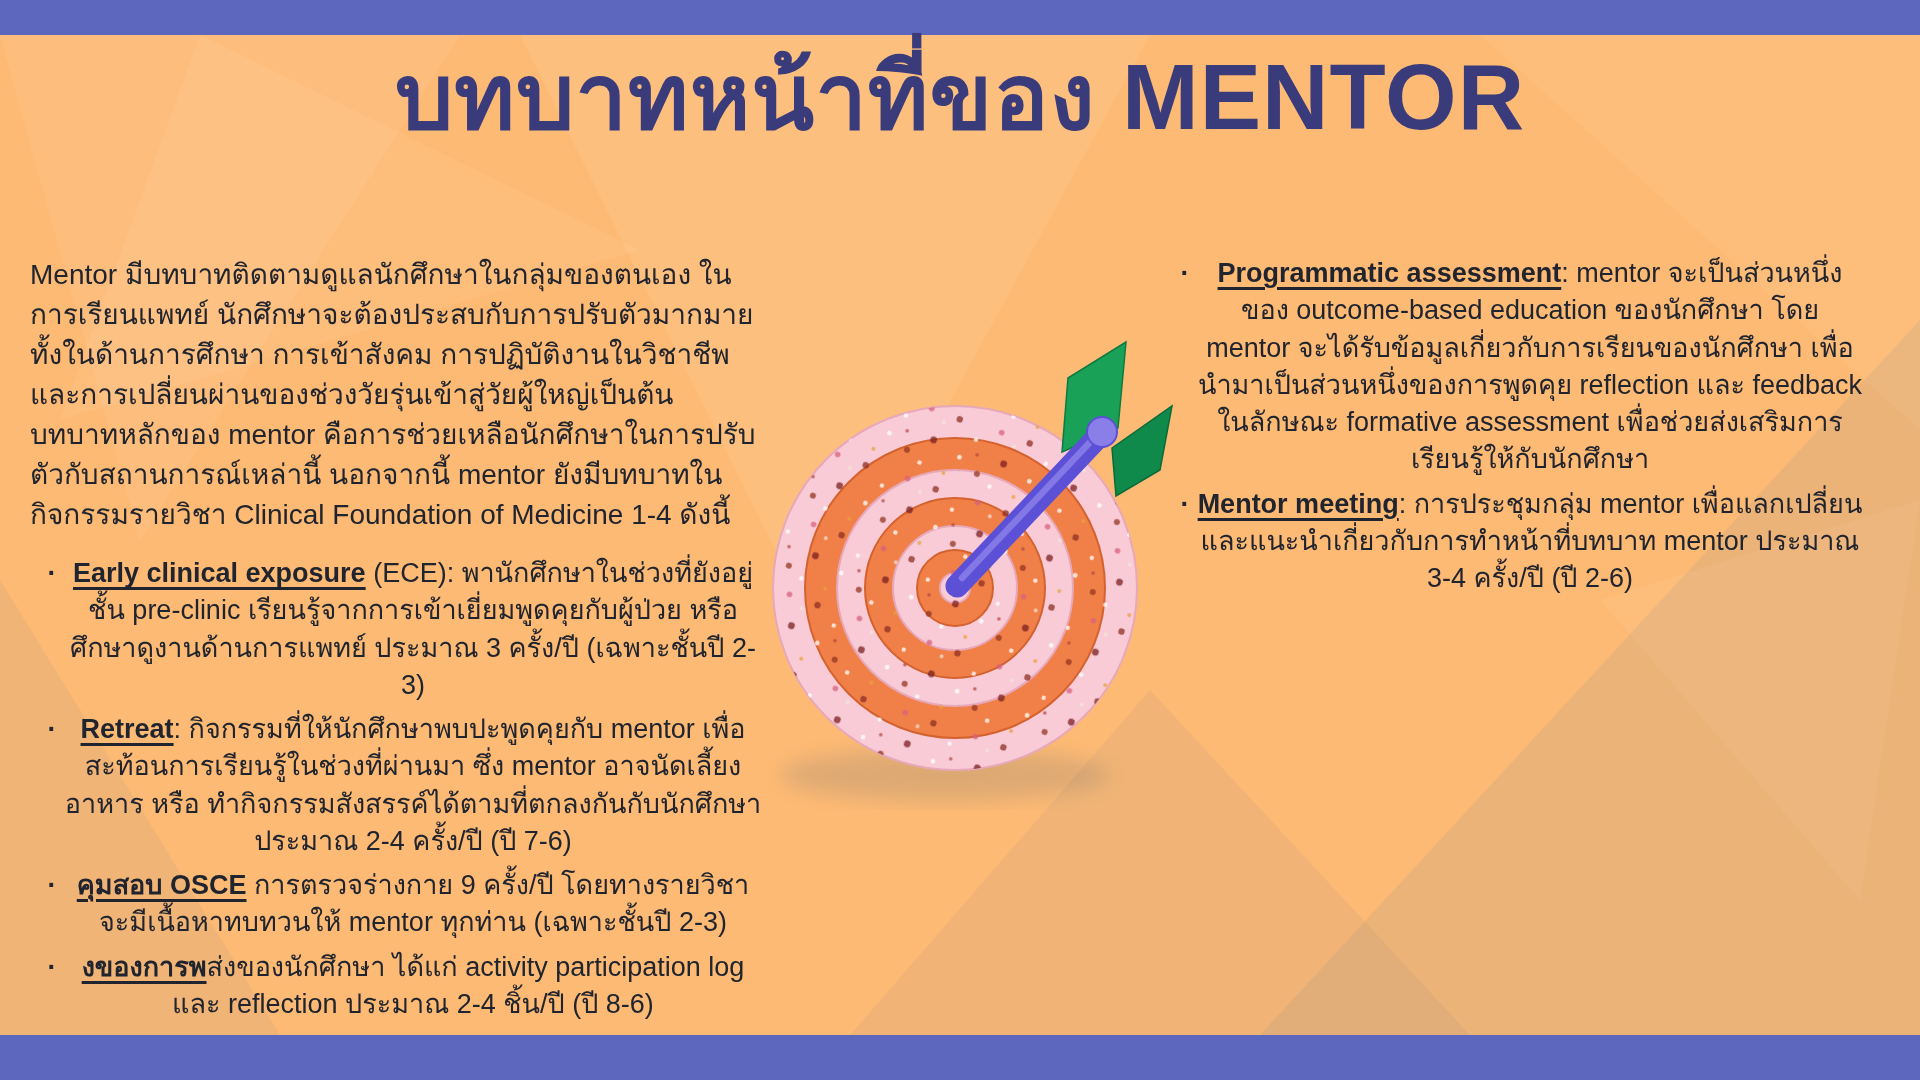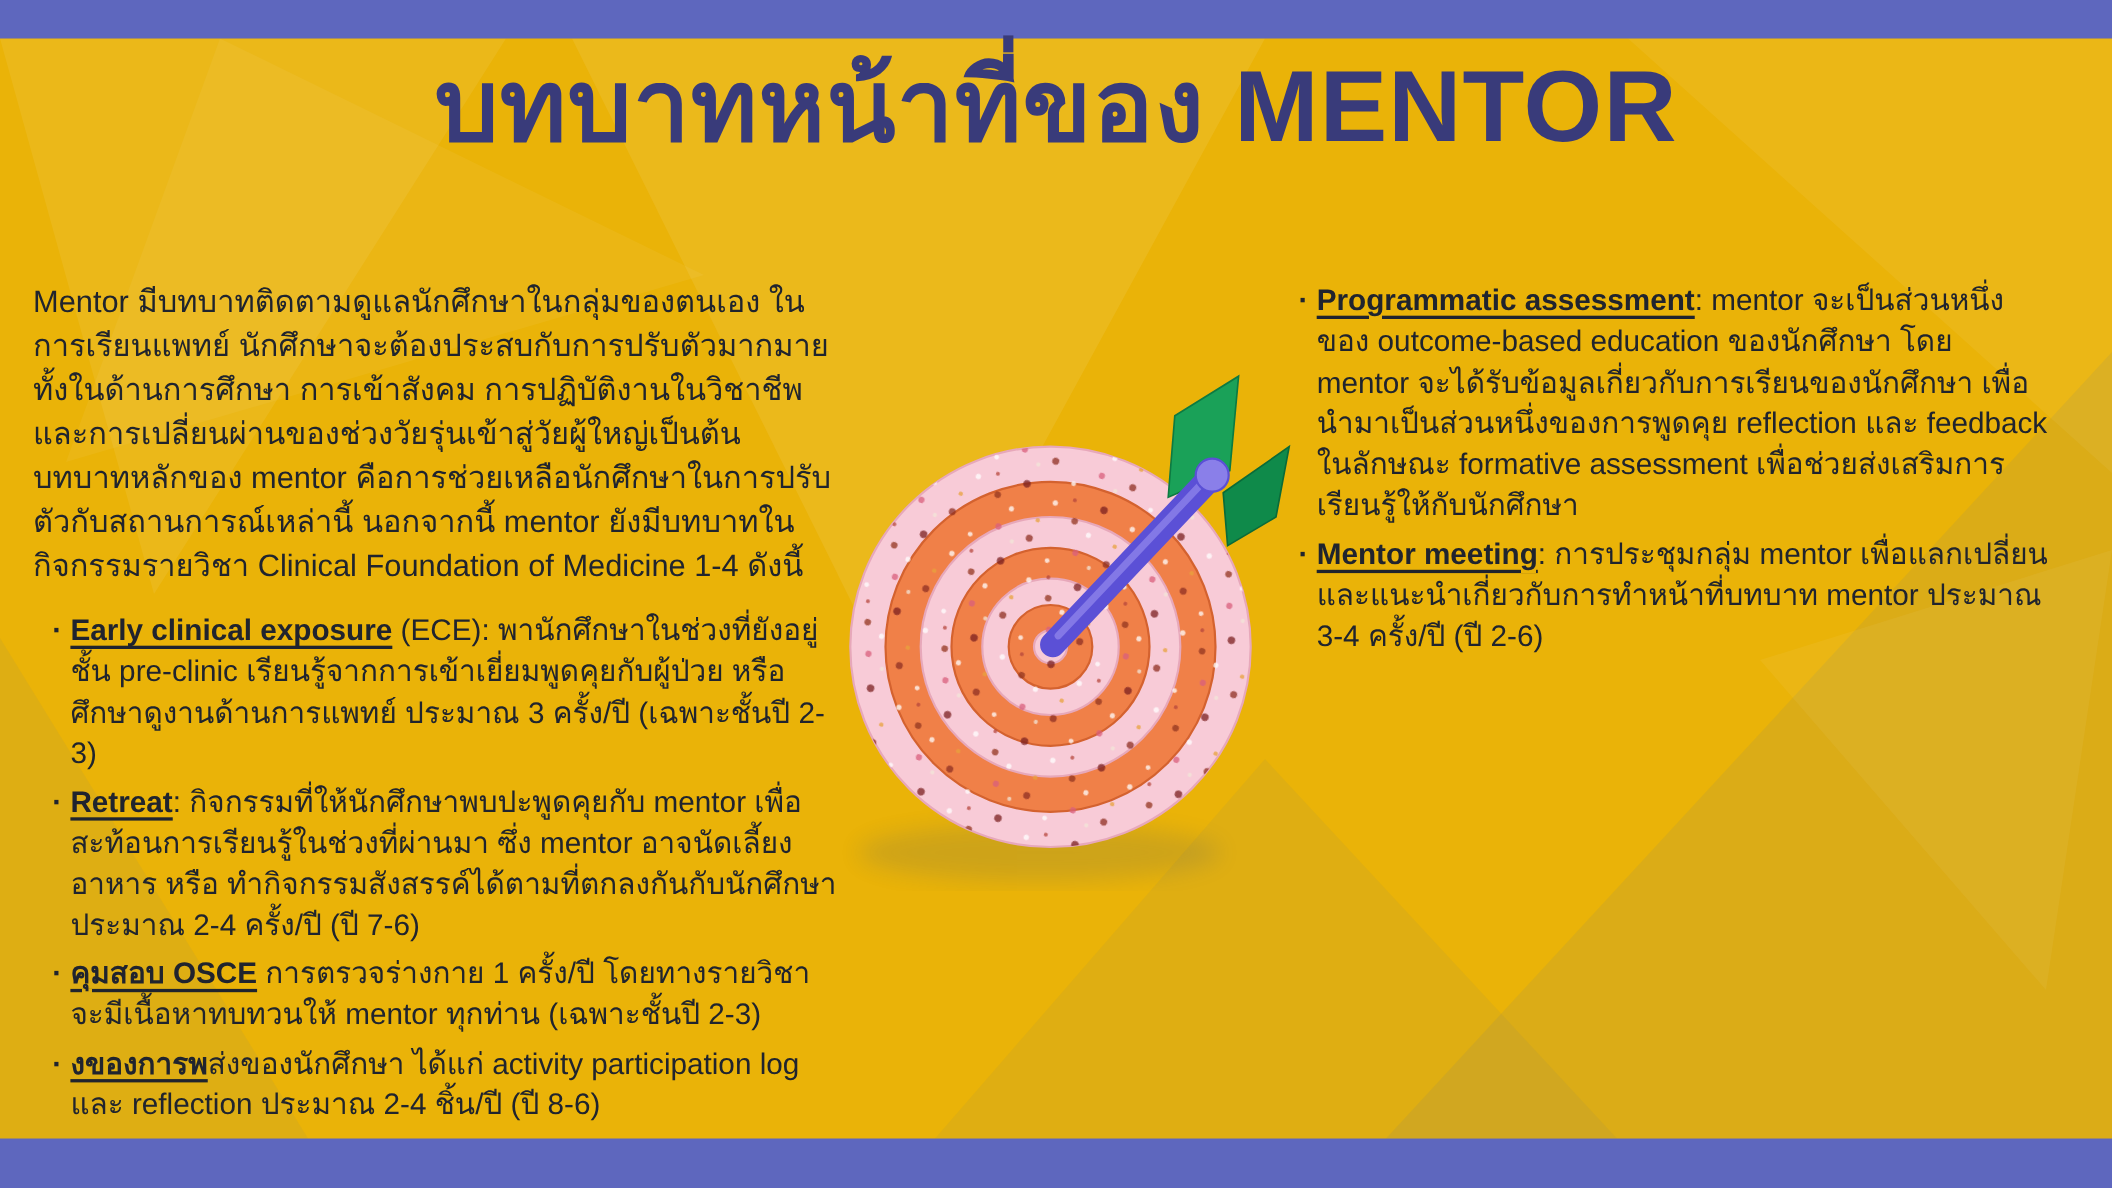--- a/index.html
+++ b/index.html
@@ -1,39 +1,39 @@
 <!DOCTYPE html>
 <html><head>
 <meta charset="utf-8">
 <style>
   html,body{margin:0;padding:0;background:#8ea8bd;}
   .slide{
     position:relative;width:1920px;height:1080px;overflow:hidden;
-    background:#eab308;
+    background:#fdba74;
     font-family:"Liberation Sans","DejaVu Sans",sans-serif;
     color:#20242e;
   }
   .bg-facets{position:absolute;inset:0;}
   .bar{position:absolute;left:0;width:1920px;background:#5e67be;}
   .bar-top{top:0;height:35px;}
   .bar-bottom{bottom:0;height:45px;}
   .title{
     position:absolute;top:38px;left:0;width:1920px;margin:0;
     text-align:center;font-size:92px;line-height:1.3;font-weight:800;
     color:#393b7a;letter-spacing:1px;
   }
   .col{position:absolute;top:255px;}
   .col-left{left:30px;width:732px;}
   .col-right{left:1163px;width:700px;}
   .para{font-size:28px;line-height:1.43;margin:0 0 20px 0;}
   .para .lead-bold{font-weight:400;}
   .blist{margin:0;padding:0;list-style:none;font-size:27px;line-height:1.38;}
   .blist li{display:flex;margin:0 0 7px 0;padding-left:10px;}
   .bullet-dot{flex:0 0 24px;text-align:center;font-weight:700;color:#20242e;}
-  .btext{flex:1 1 auto;}
+  .btext{flex:1 1 auto;text-align:center;}
   .lead{
     font-weight:700;
     text-decoration:underline;
     text-decoration-thickness:2.5px;
     text-underline-offset:5px;
   }
   .target-wrap{position:absolute;left:735px;top:325px;width:475px;height:485px;}
 </style>
 </head>
 <body>
@@ -61,21 +61,21 @@
       <li>
         <span class="bullet-dot">·</span>
         <span class="btext"><span class="lead">Early clinical exposure</span><span> (ECE): พานักศึกษาในช่วงที่ยังอยู่ชั้น pre-clinic เรียนรู้จากการเข้าเยี่ยมพูดคุยกับผู้ป่วย หรือศึกษาดูงานด้านการแพทย์ ประมาณ 3 ครั้ง/ปี (เฉพาะชั้นปี 2-3)</span></span>
       </li>
       <li>
         <span class="bullet-dot">·</span>
         <span class="btext"><span class="lead">Retreat</span><span>: กิจกรรมที่ให้นักศึกษาพบปะพูดคุยกับ mentor เพื่อสะท้อนการเรียนรู้ในช่วงที่ผ่านมา ซึ่ง mentor อาจนัดเลี้ยงอาหาร หรือ ทำกิจกรรมสังสรรค์ได้ตามที่ตกลงกันกับนักศึกษา ประมาณ 2-4 ครั้ง/ปี (ปี 7-6)</span></span>
       </li>
       <li>
         <span class="bullet-dot">·</span>
-        <span class="btext"><span class="lead">คุมสอบ OSCE</span><span> การตรวจร่างกาย 1 ครั้ง/ปี โดยทางรายวิชาจะมีเนื้อหาทบทวนให้ mentor ทุกท่าน (เฉพาะชั้นปี 2-3)</span></span>
+        <span class="btext"><span class="lead">คุมสอบ OSCE</span><span> การตรวจร่างกาย 9 ครั้ง/ปี โดยทางรายวิชาจะมีเนื้อหาทบทวนให้ mentor ทุกท่าน (เฉพาะชั้นปี 2-3)</span></span>
       </li>
       <li>
         <span class="bullet-dot">·</span>
         <span class="btext"><span class="lead">งของการพ</span><span>ส่งของนักศึกษา ได้แก่ activity participation log และ reflection ประมาณ 2-4 ชิ้น/ปี (ปี 8-6)</span></span>
       </li>
     </ul>
   </div>
 
   <div class="target-wrap">
     <svg width="475" height="485" viewBox="735 325 475 485" aria-hidden="true">

